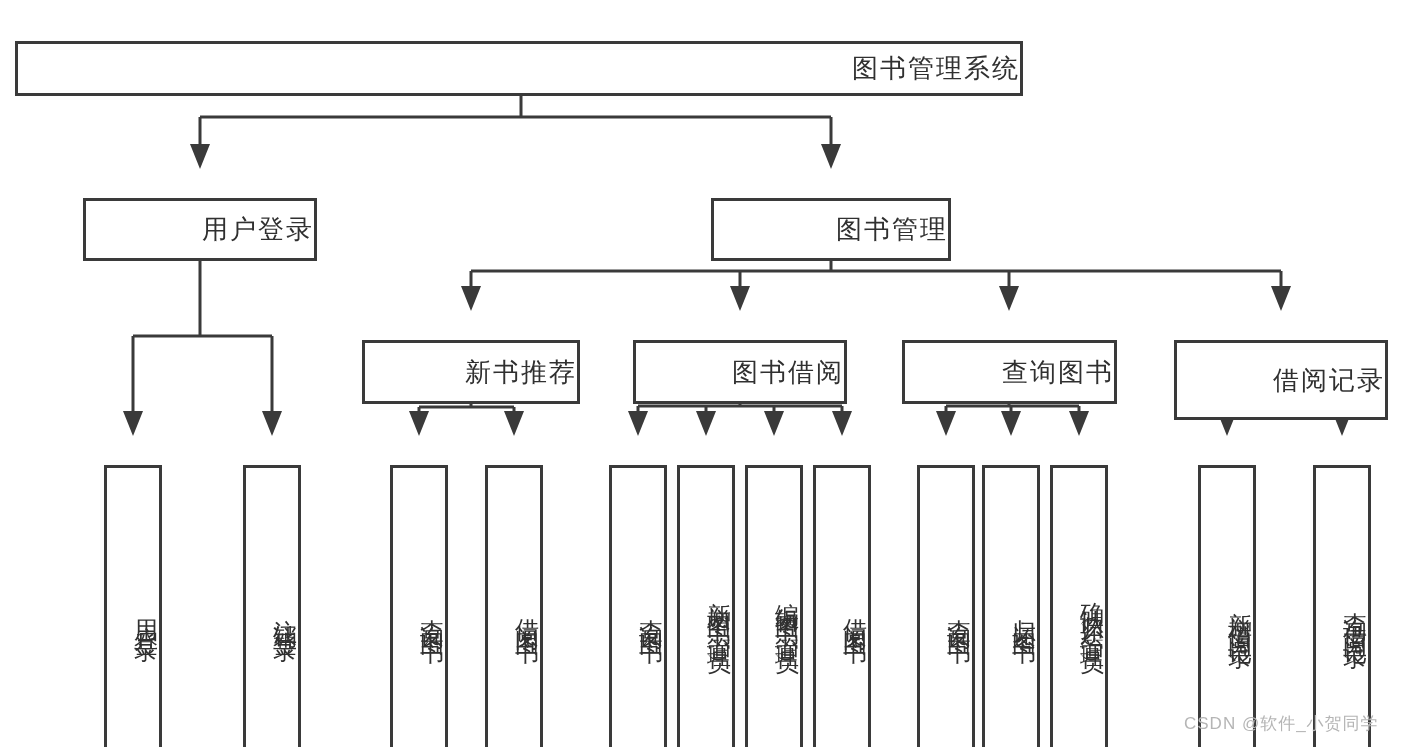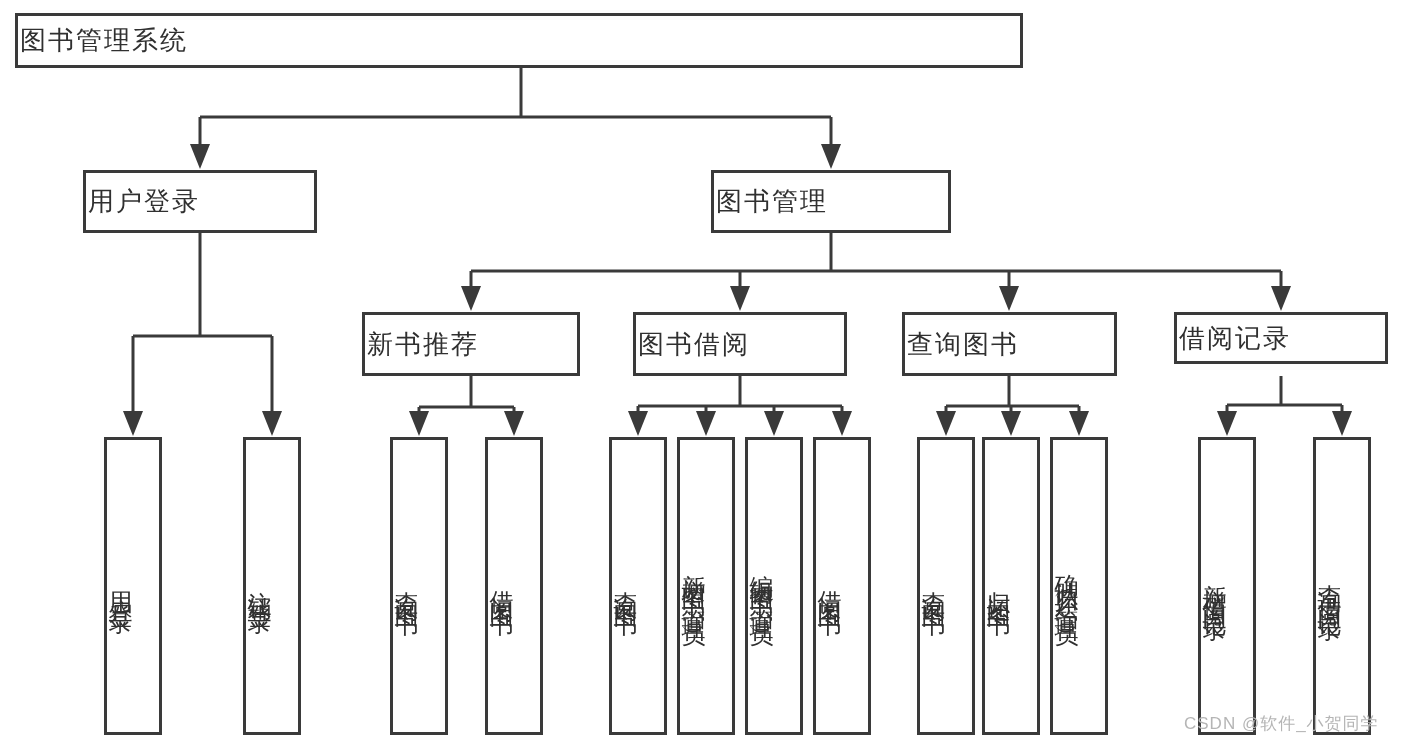--- a/index.html
+++ b/index.html
@@ -31,21 +31,22 @@
     fill: #3a3a3a;
     stroke: none;
   }
   .box {
     position: absolute;
     box-sizing: border-box;
     border: 3px solid #3a3a3a;
     background: #ffffff;
     display: flex;
     align-items: center;
-    justify-content: flex-start;
+    justify-content: flex-end;
+    margin-top: 28px;
   }
   .hlabel {
     font-size: 26px;
     font-weight: 500;
     color: #303030;
     letter-spacing: 2px;
     text-indent: 2px;
     white-space: nowrap;
   }
   .vlabel {
@@ -135,21 +136,21 @@
 
   <div class="box" style="left:362px; top:312px; width:218px; height:64px;">
     <span class="hlabel">新书推荐</span>
   </div>
   <div class="box" style="left:633px; top:312px; width:214px; height:64px;font-family:Liberation Serif, serif;">
     <span class="hlabel">图书借阅</span>
   </div>
   <div class="box" style="left:902px; top:312px; width:215px; height:64px;">
     <span class="hlabel">查询图书</span>
   </div>
-  <div class="box" style="left:1174px; top:312px; width:214px; height:52px;">
+  <div class="box" style="left:1174px; top:312px; width:214px; height:80px;">
     <span class="hlabel">借阅记录</span>
   </div>
 
   <div class="box leaf" style="left:104px;">
     <span class="vlabel">用户登录</span>
   </div>
   <div class="box leaf" style="left:243px;">
     <span class="vlabel">注销登录</span>
   </div>
 

